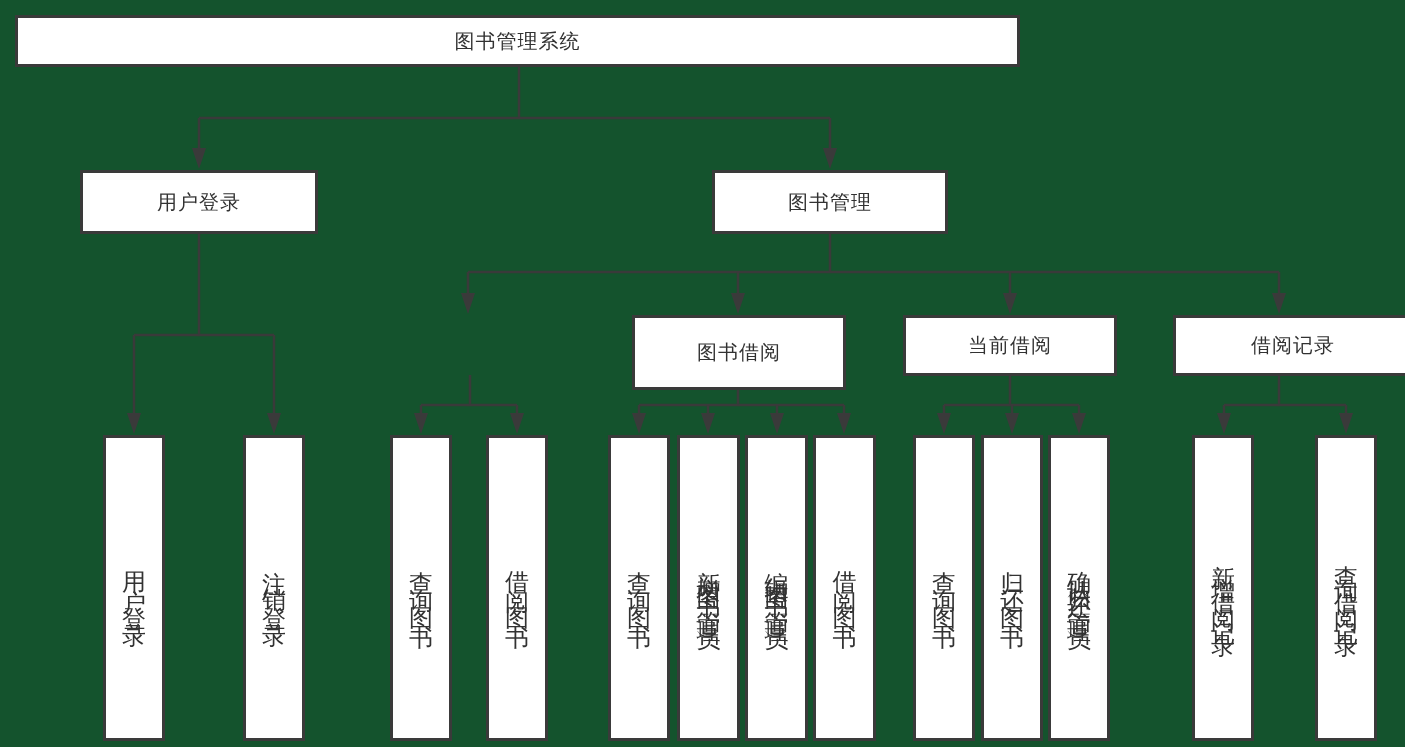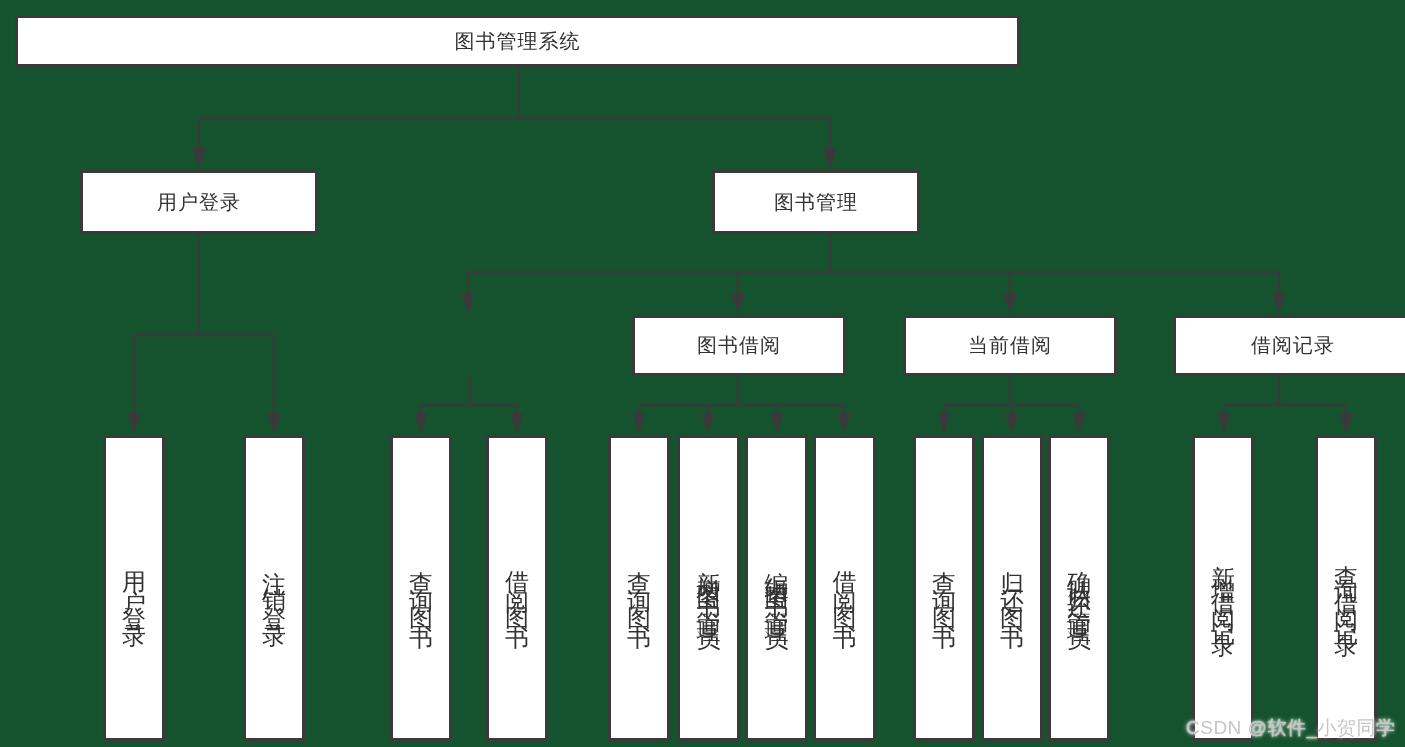--- a/index.html
+++ b/index.html
@@ -112,23 +112,23 @@
       <polygon points="1005,413 1019,413 1012,434"></polygon>
       <polygon points="1072,413 1086,413 1079,434"></polygon>
       <polygon points="1217,413 1231,413 1224,434"></polygon>
       <polygon points="1339,413 1353,413 1346,434"></polygon>
     </g>
   </svg>
 
   <div class="node" style="left:15px;top:15px;width:1005px;height:52px;">图书管理系统</div>
 
   <div class="node" style="left:80px;top:170px;width:238px;height:64px;">用户登录</div>
-  <div class="node" style="left:712px;top:170px;width:208px;height:64px;font-family:Liberation Serif, serif;">图书管理</div>
+  <div class="node" style="left:712px;top:170px;width:236px;height:64px;font-family:Liberation Serif, serif;">图书管理</div>
 
-  <div class="node" style="left:632px;top:315px;width:214px;height:61px;">图书借阅</div>
+  <div class="node" style="left:632px;top:315px;width:214px;height:75px;">图书借阅</div>
   <div class="node" style="left:903px;top:315px;width:214px;height:61px;font-family:Liberation Serif, serif;">当前借阅</div>
   <div class="node" style="left:1173px;top:315px;width:240px;height:61px;">借阅记录</div>
 
   <div class="vnode sp-s" style="left:103px;top:435px;width:62px;height:306px;">用户登录</div>
   <div class="vnode sp-s" style="left:243px;top:435px;width:62px;height:306px;">注销登录</div>
 
   <div class="vnode sp-s" style="left:390px;top:435px;width:62px;height:306px;">查询图书</div>
   <div class="vnode sp-s" style="left:486px;top:435px;width:62px;height:306px;">借阅图书</div>
 
   <div class="vnode sp-s" style="left:608px;top:435px;width:62px;height:306px;">查询图书</div>
@@ -136,15 +136,14 @@
   <div class="vnode sp-l" style="left:745px;top:435px;width:63px;height:306px;">编辑图书（管理员）</div>
   <div class="vnode sp-s" style="left:813px;top:435px;width:63px;height:306px;">借阅图书</div>
 
   <div class="vnode sp-s" style="left:913px;top:435px;width:62px;height:306px;">查询图书</div>
   <div class="vnode sp-s" style="left:981px;top:435px;width:62px;height:306px;">归还图书</div>
   <div class="vnode sp-l" style="left:1048px;top:435px;width:62px;height:306px;">确认归还（管理员）</div>
 
   <div class="vnode sp-m" style="left:1192px;top:435px;width:62px;height:306px;">新增借阅记录</div>
   <div class="vnode sp-m" style="left:1315px;top:435px;width:62px;height:306px;">查询借阅记录</div>
 
-  <div id="watermark">CSDN @软件_小贺同学</div>
 
 </div>
 
 </body></html>

